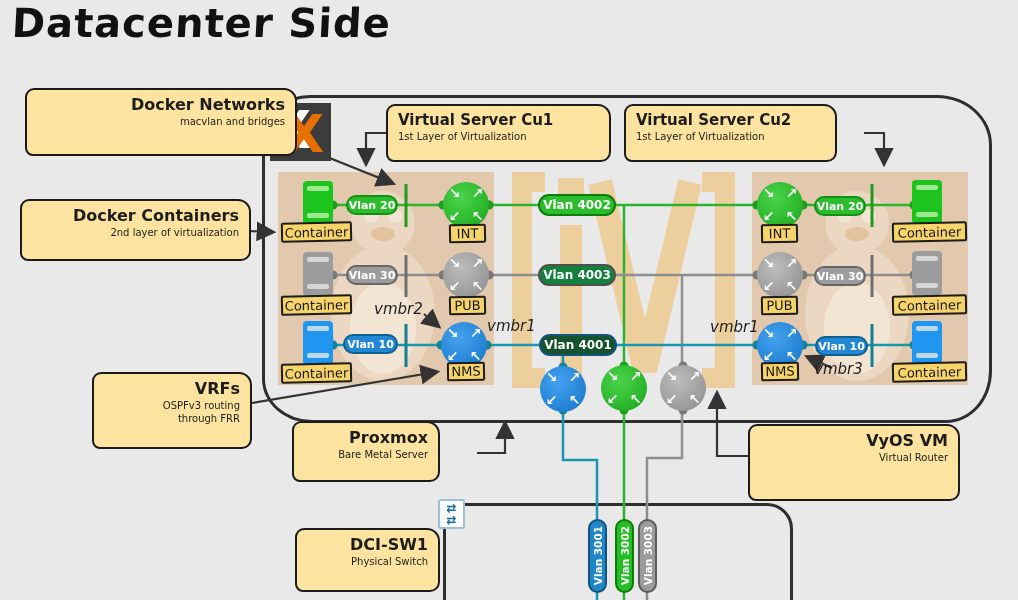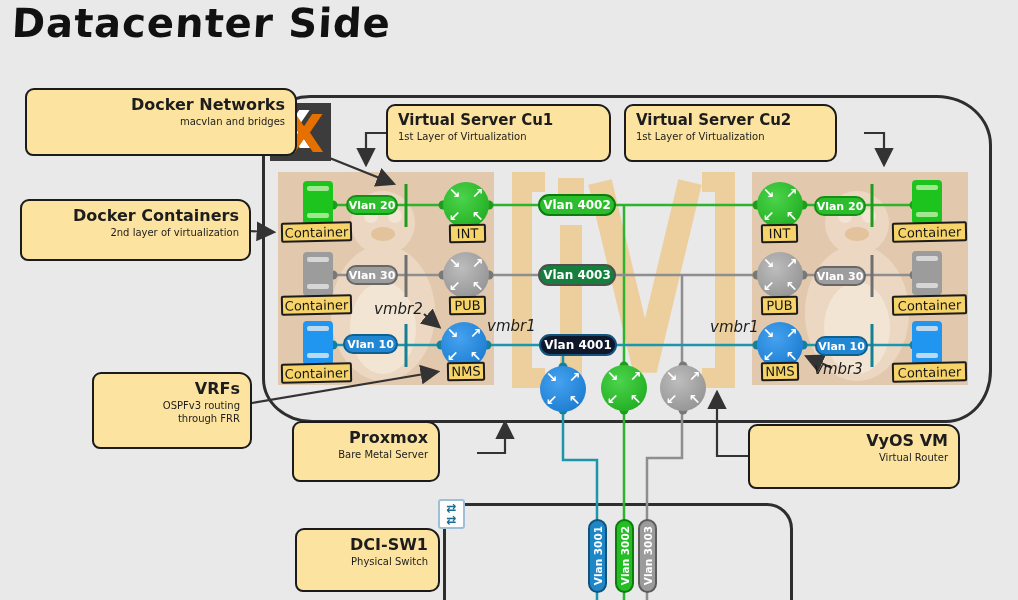--- a/index.html
+++ b/index.html
@@ -23,21 +23,21 @@
   
   .pill{height:20px;border-radius:10px;color:#fff;font-size:11px;font-weight:700;
     display:flex;align-items:center;justify-content:center;box-sizing:border-box;z-index:6;}
   .pill.g{background:#2cbd2c;border:2px solid #149114;}
   .pill.gr{background:#9d9d9d;border:2px solid #676767;}
   .pill.b{background:#2187d2;border:2px solid #10608f;}
   .tpill{width:78px;height:22px;border-radius:11px;color:#fff;font-size:12px;font-weight:700;
     display:flex;align-items:center;justify-content:center;box-sizing:border-box;z-index:6;}
   .tpill.g{background:#2cbd2c;border:2px solid #0c7c0c;}
   .tpill.gr{background:#15803d;border:2px solid #4f4f4f;}
-  .tpill.b{background:#0f172a;border:2px solid #11537e;}
+  .tpill.b{background:#14532d;border:2px solid #11537e;}
   .vpill{width:19px;height:74px;border-radius:10px;color:#fff;display:flex;align-items:center;
     justify-content:center;box-sizing:border-box;z-index:6;}
   .vpill span{writing-mode:vertical-rl;transform:rotate(180deg);font-size:10.5px;font-weight:700;}
   .vpill.b{background:#1f86c8;border:2px solid #11537e;}
   .vpill.g{background:#24bd24;border:2px solid #0c7c0c;}
   .vpill.gr{background:#9b9b9b;border:2px solid #5c5c5c;}
   
   .router{width:46px;height:46px;border-radius:50%;z-index:5;display:grid;
     grid-template-columns:23px 23px;grid-template-rows:23px 23px;}
   .router span{color:#fff;font-weight:700;font-size:14px;line-height:23px;text-align:center;}
@@ -316,20 +316,20 @@
   <div class="s">1st Layer of Virtualization</div>
 </div>
 <div class="abs note center" style="left:624px;top:104px;width:213px;height:58px;z-index:9">
   <div class="t">Virtual Server Cu2</div>
   <div class="s">1st Layer of Virtualization</div>
 </div>
 <div class="abs note" style="left:292px;top:421px;width:148px;height:61px;z-index:9">
   <div class="t">Proxmox</div>
   <div class="s">Bare Metal Server</div>
 </div>
-<div class="abs note" style="left:748px;top:424px;width:212px;height:65px;z-index:9">
+<div class="abs note" style="left:748px;top:424px;width:212px;height:77px;z-index:9">
   <div class="t">VyOS VM</div>
   <div class="s">Virtual Router</div>
 </div>
 <div class="abs note" style="left:295px;top:528px;width:145px;height:64px;z-index:9">
   <div class="t">DCI-SW1</div>
   <div class="s">Physical Switch</div>
 </div>
 
 </body></html>

